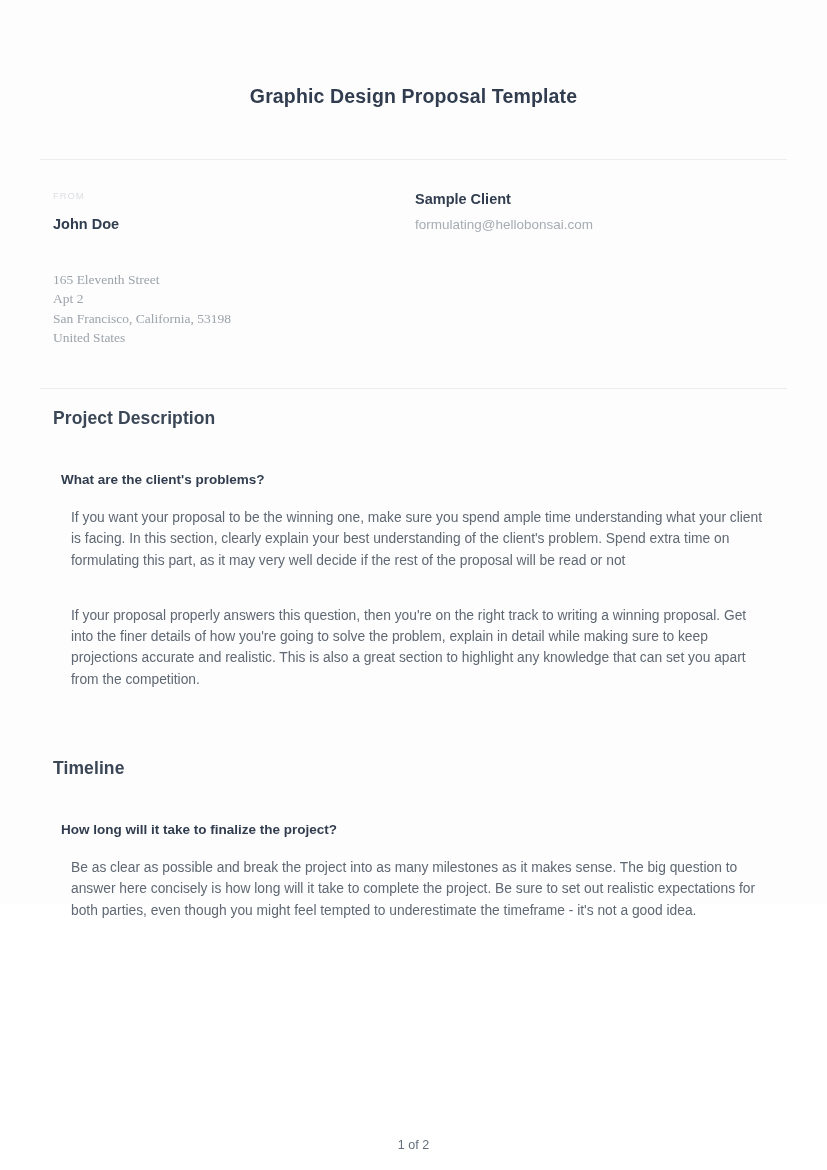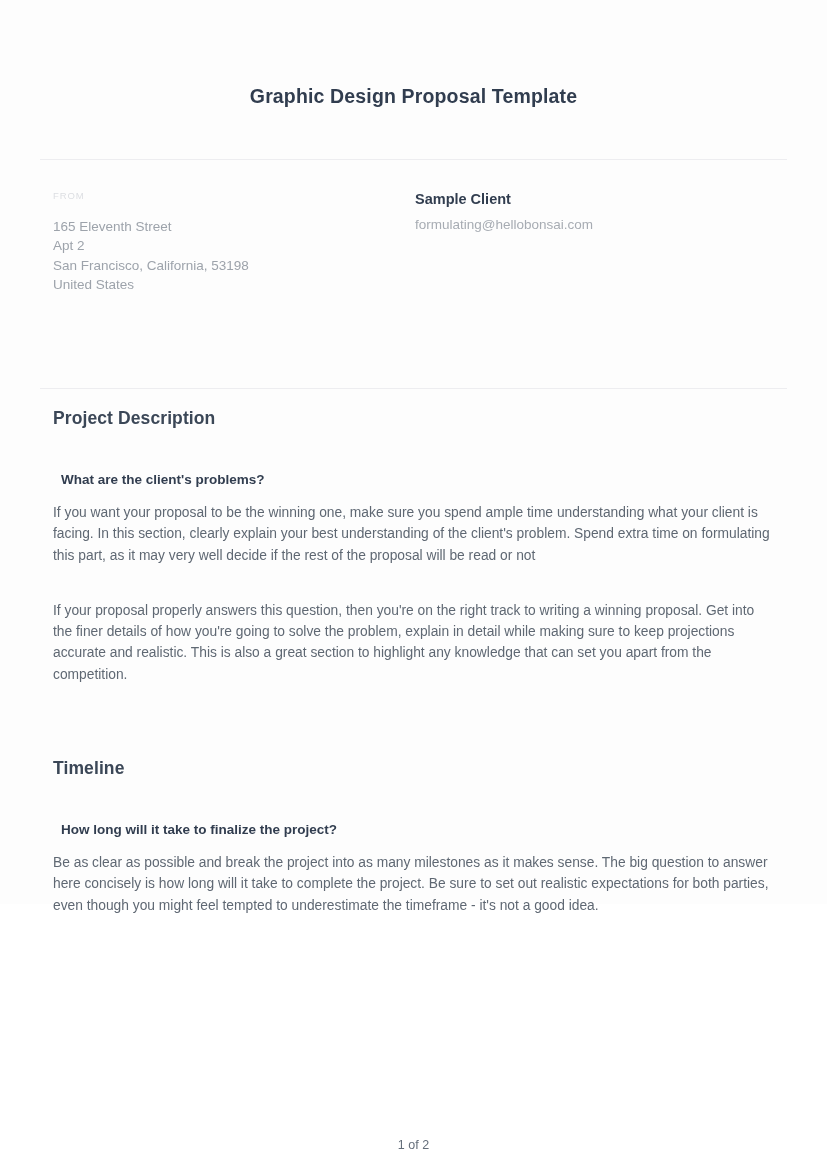--- a/index.html
+++ b/index.html
@@ -68,24 +68,25 @@
     color: #313d4f;
     line-height: 18px;
   }
   .party-email {
     font-size: 13.5px;
     color: #a7acb3;
     line-height: 19px;
     margin-top: 7px;
   }
   .party-address {
-    margin-top: 16px;
+    margin-top: 37px;
     font-size: 13.5px;
     color: #9da3ab;
     line-height: 19.3px;
+    font-family: Liberation Serif, serif;
   }
   .party-address div { white-space: nowrap; }
 
   
   .section {
     position: absolute;
     left: 53px;
     width: 734px;
   }
   .section-timeline { top: 758px; }
@@ -104,21 +105,21 @@
     font-size: 13.5px;
     font-weight: 700;
     color: #313d4f;
     margin: 0 0 13px 8px;
     line-height: 18px;
   }
   .block-p {
     font-size: 13.8px;
     color: #5f6873;
     line-height: 21.3px;
-    margin: 0;
+    margin: 18px;
     max-width: 720px;
   }
 
   
   .footer {
     position: absolute;
     top: 1138px;
     left: 0;
     width: 827px;
     text-align: center;
@@ -132,20 +133,21 @@
 <div class="page">
 
   <div class="doc-title">Graphic Design Proposal Template</div>
 
   <div class="divider divider-top"></div>
 
   <div class="parties">
 
     <div class="party">
       <div class="party-label">FROM</div>
+      <div class="party-name">John Doe</div>
       <div class="party-address">
         <div>165 Eleventh Street</div>
         <div>Apt 2</div>
         <div>San Francisco, California, 53198</div>
         <div>United States</div>
       </div>
     </div>
 
     <div class="party">
       <div class="party-name">Sample Client</div>

